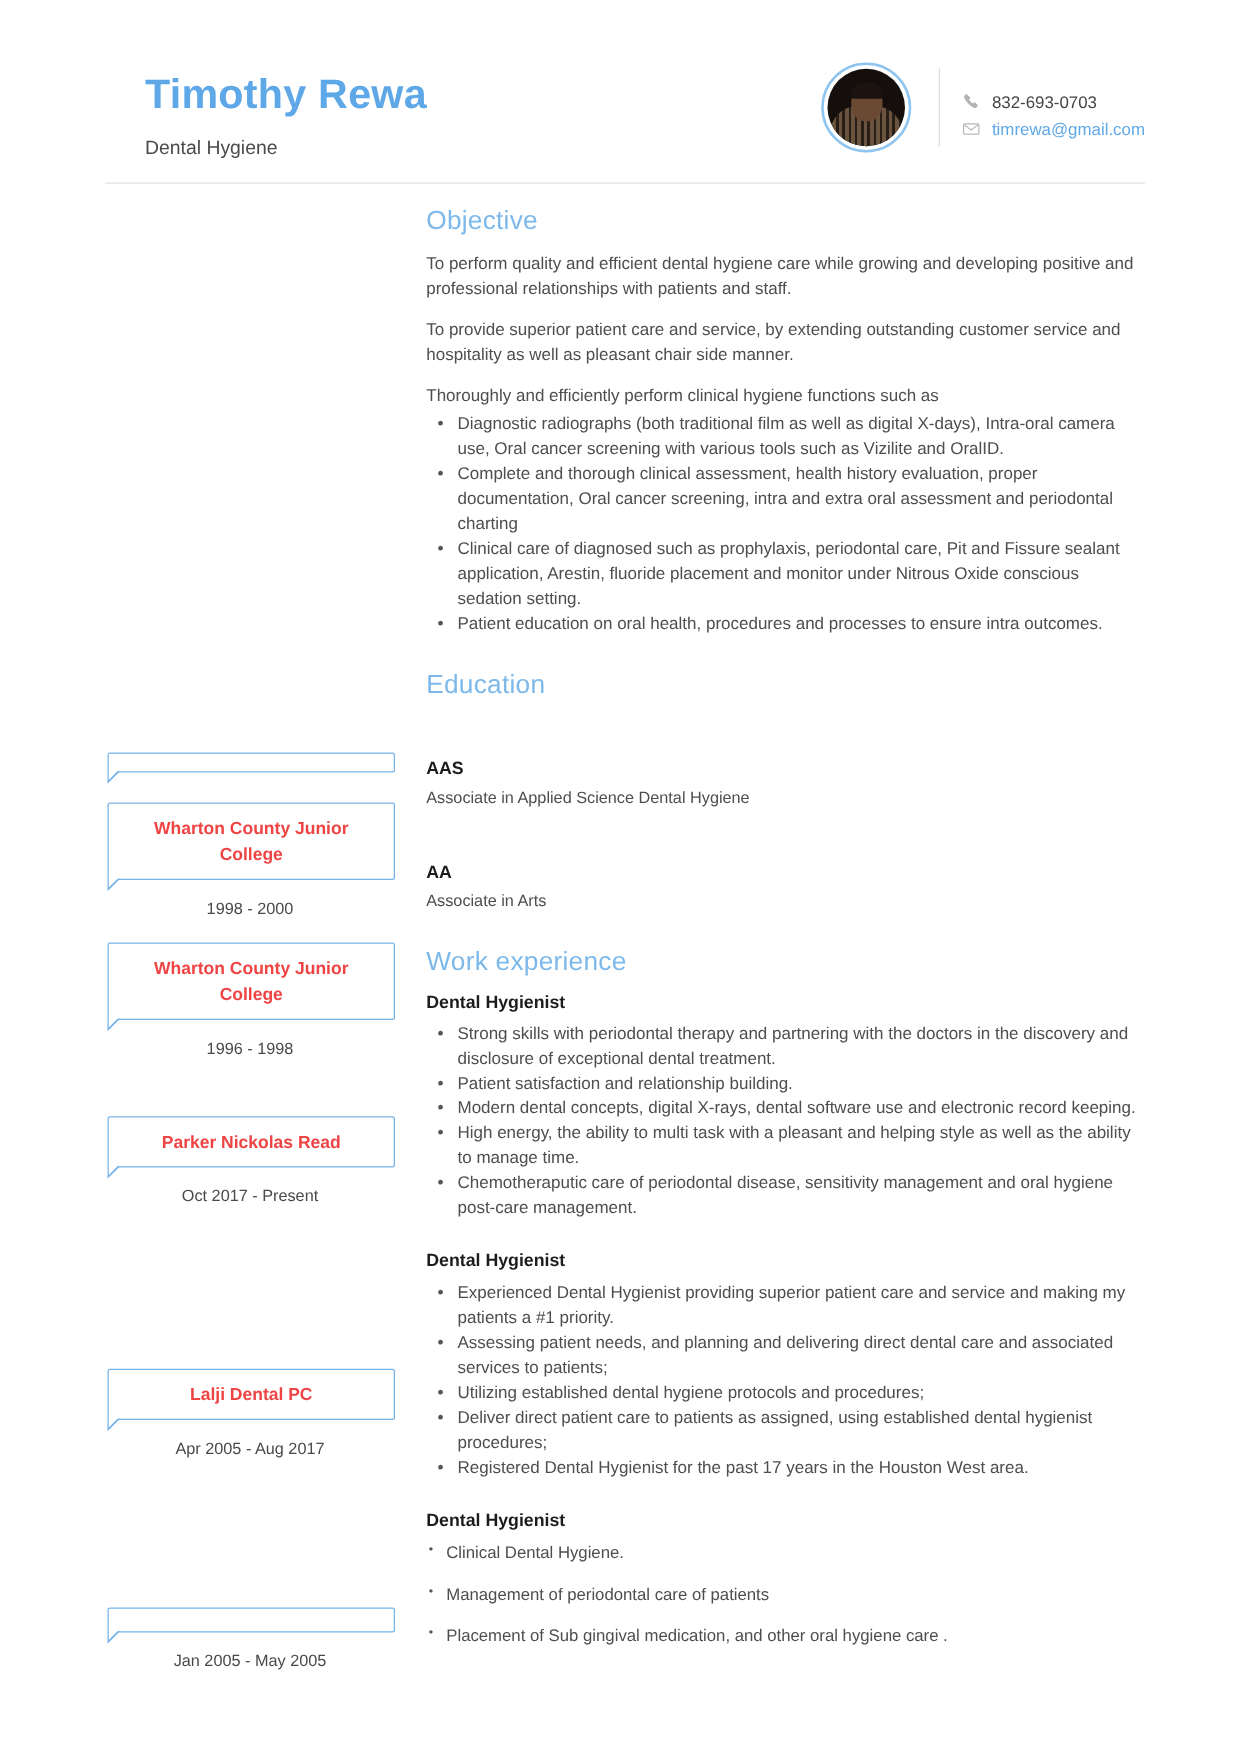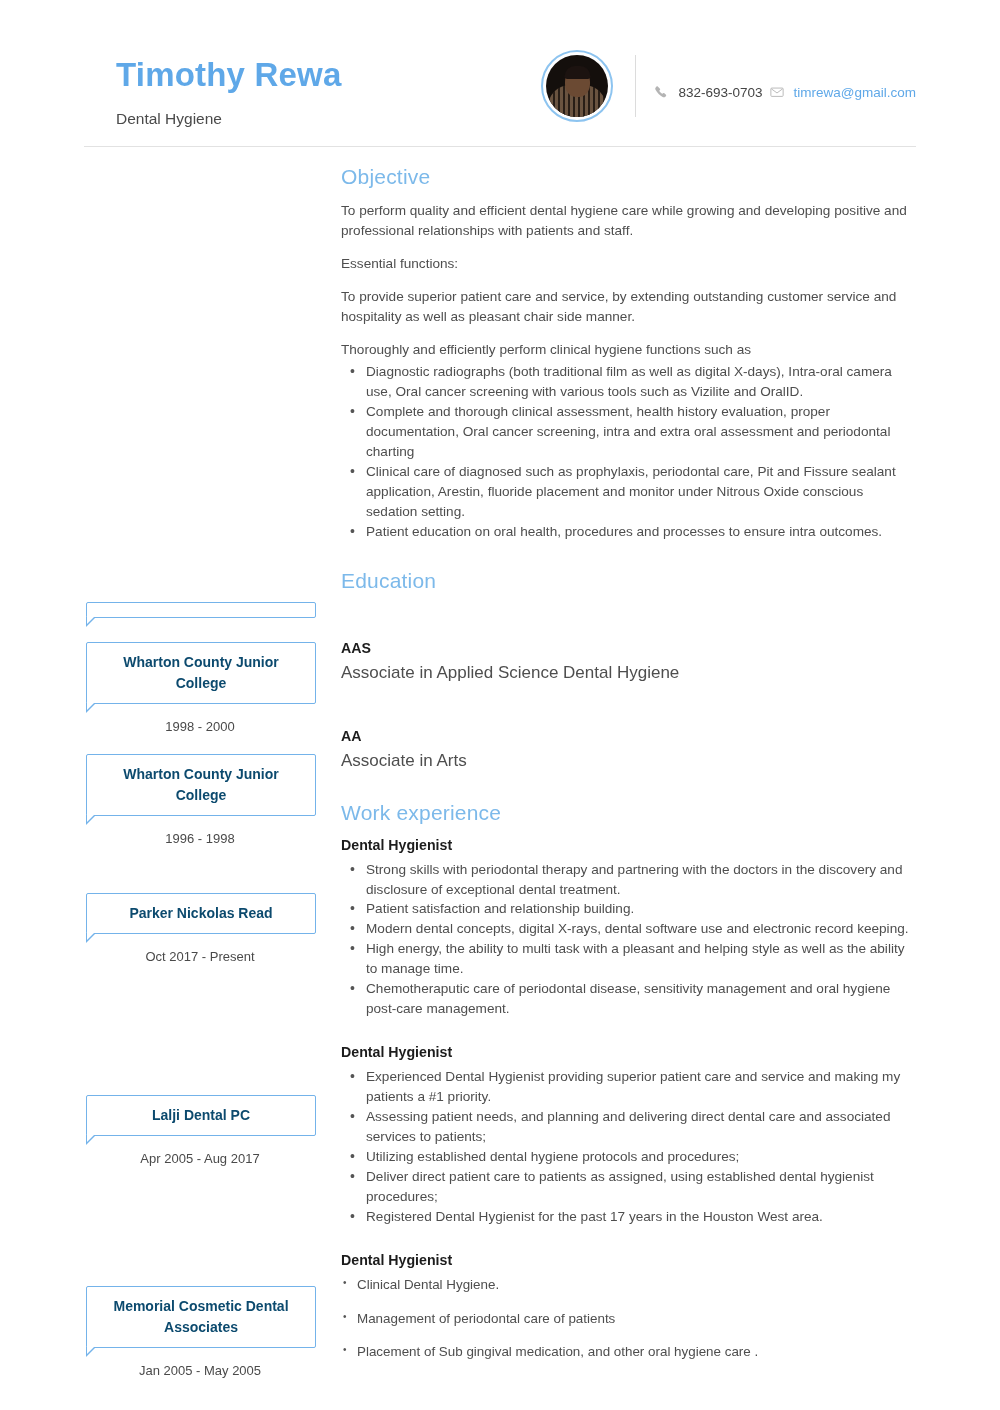--- a/index.html
+++ b/index.html
@@ -95,21 +95,21 @@
       rgba(150,120,92,0.55) 2px, rgba(150,120,92,0.55) 5px);
     opacity:0.75;
   }
 
   .contact-divider {
     width: 1px;
     height: 62px;
     background: #dcdcdc;
     margin: 0 18px 0 22px;
   }
-  .contact-list { display: flex; gap: 7px; padding-top: 2px; margin-top: 10px; }
+  .contact-list { display: flex; flex-direction: column; gap: 7px; padding-top: 2px; margin-top: 10px; }
   .contact-row { display: flex; align-items: center; gap: 10px; }
   .contact-icon { width: 14px; height: 14px; flex: 0 0 auto; display:block; }
   .contact-text { font-size: 13.5px; color: #444; }
   .contact-text.link { color: #5fa8e8; }
 
   .rule {
     margin: 0 84px;
     height: 1px;
     background: #e2e2e2;
   }
@@ -178,21 +178,21 @@
   }
 
   
   .entry-title {
     font-size: 14.2px;
     font-weight: bold;
     color: #1c1c1c;
     margin-bottom: 7px;
   }
   .entry-sub {
-    font-size: 17px;
+    font-size: 13px;
     color: #4e4e4e;
   }
 
   
   .card {
     border: 1px solid #74b3ea;
     border-radius: 2px;
     background: #fff;
     position: relative;
     padding: 9px 10px;
@@ -210,21 +210,21 @@
   .card .tail::after {
     content: "";
     position: absolute;
     left: -9px;
     top: -1px;
     width: 0; height: 0;
     border-left: 8px solid #fff;
     border-bottom: 8px solid transparent;
   }
   .card-label {
-    color: #0c4a6e;
+    color: #ef4444;
     font-weight: bold;
     font-size: 14px;
     line-height: 1.5;
   }
   .card.empty { padding: 6px 10px; height: 16px; }
   .card-date {
     text-align: center;
     font-size: 13px;
     color: #4a4a4a;
     margin-top: 15px;
@@ -316,35 +316,33 @@
       <div class="card">
         <div class="tail"></div>
         <div class="card-label">Lalji Dental PC</div>
       </div>
       <div class="card-date">Apr 2005 - Aug 2017</div>
 
       <div style="height:120px"></div>
 
       <div class="card">
         <div class="tail"></div>
-        <div class="card-label">Memorial Cosmetic Dental Associates</div>
       </div>
       <div class="card-date">Jan 2005 - May 2005</div>
 
       <div style="height:93px"></div>
 
     </div>
   </div>
 
   <div class="col-right">
 
     <div>
       <div class="section-heading">Objective</div>
       <p class="para">To perform quality and efficient dental hygiene care while growing and developing positive and professional  relationships with patients and staff.</p>
-      <p class="para">Essential functions:</p>
       <p class="para">To provide superior patient care and service, by extending outstanding customer service and hospitality as well as pleasant chair side manner.</p>
       <p class="para tight">Thoroughly and efficiently perform clinical hygiene functions such as</p>
       <ul class="bullets">
         <li>Diagnostic radiographs (both traditional film as well as digital X-days), Intra-oral camera use, Oral cancer screening with various tools such as Vizilite and OralID.</li>
         <li>Complete and thorough clinical assessment,  health history evaluation, proper documentation, Oral cancer screening, intra and extra oral assessment and periodontal charting</li>
         <li>Clinical care of diagnosed such as prophylaxis, periodontal care, Pit and Fissure sealant application, Arestin, fluoride placement and monitor under Nitrous Oxide conscious sedation setting.</li>
         <li>Patient education on oral health, procedures and processes to ensure intra outcomes.</li>
       </ul>
     </div>
 

